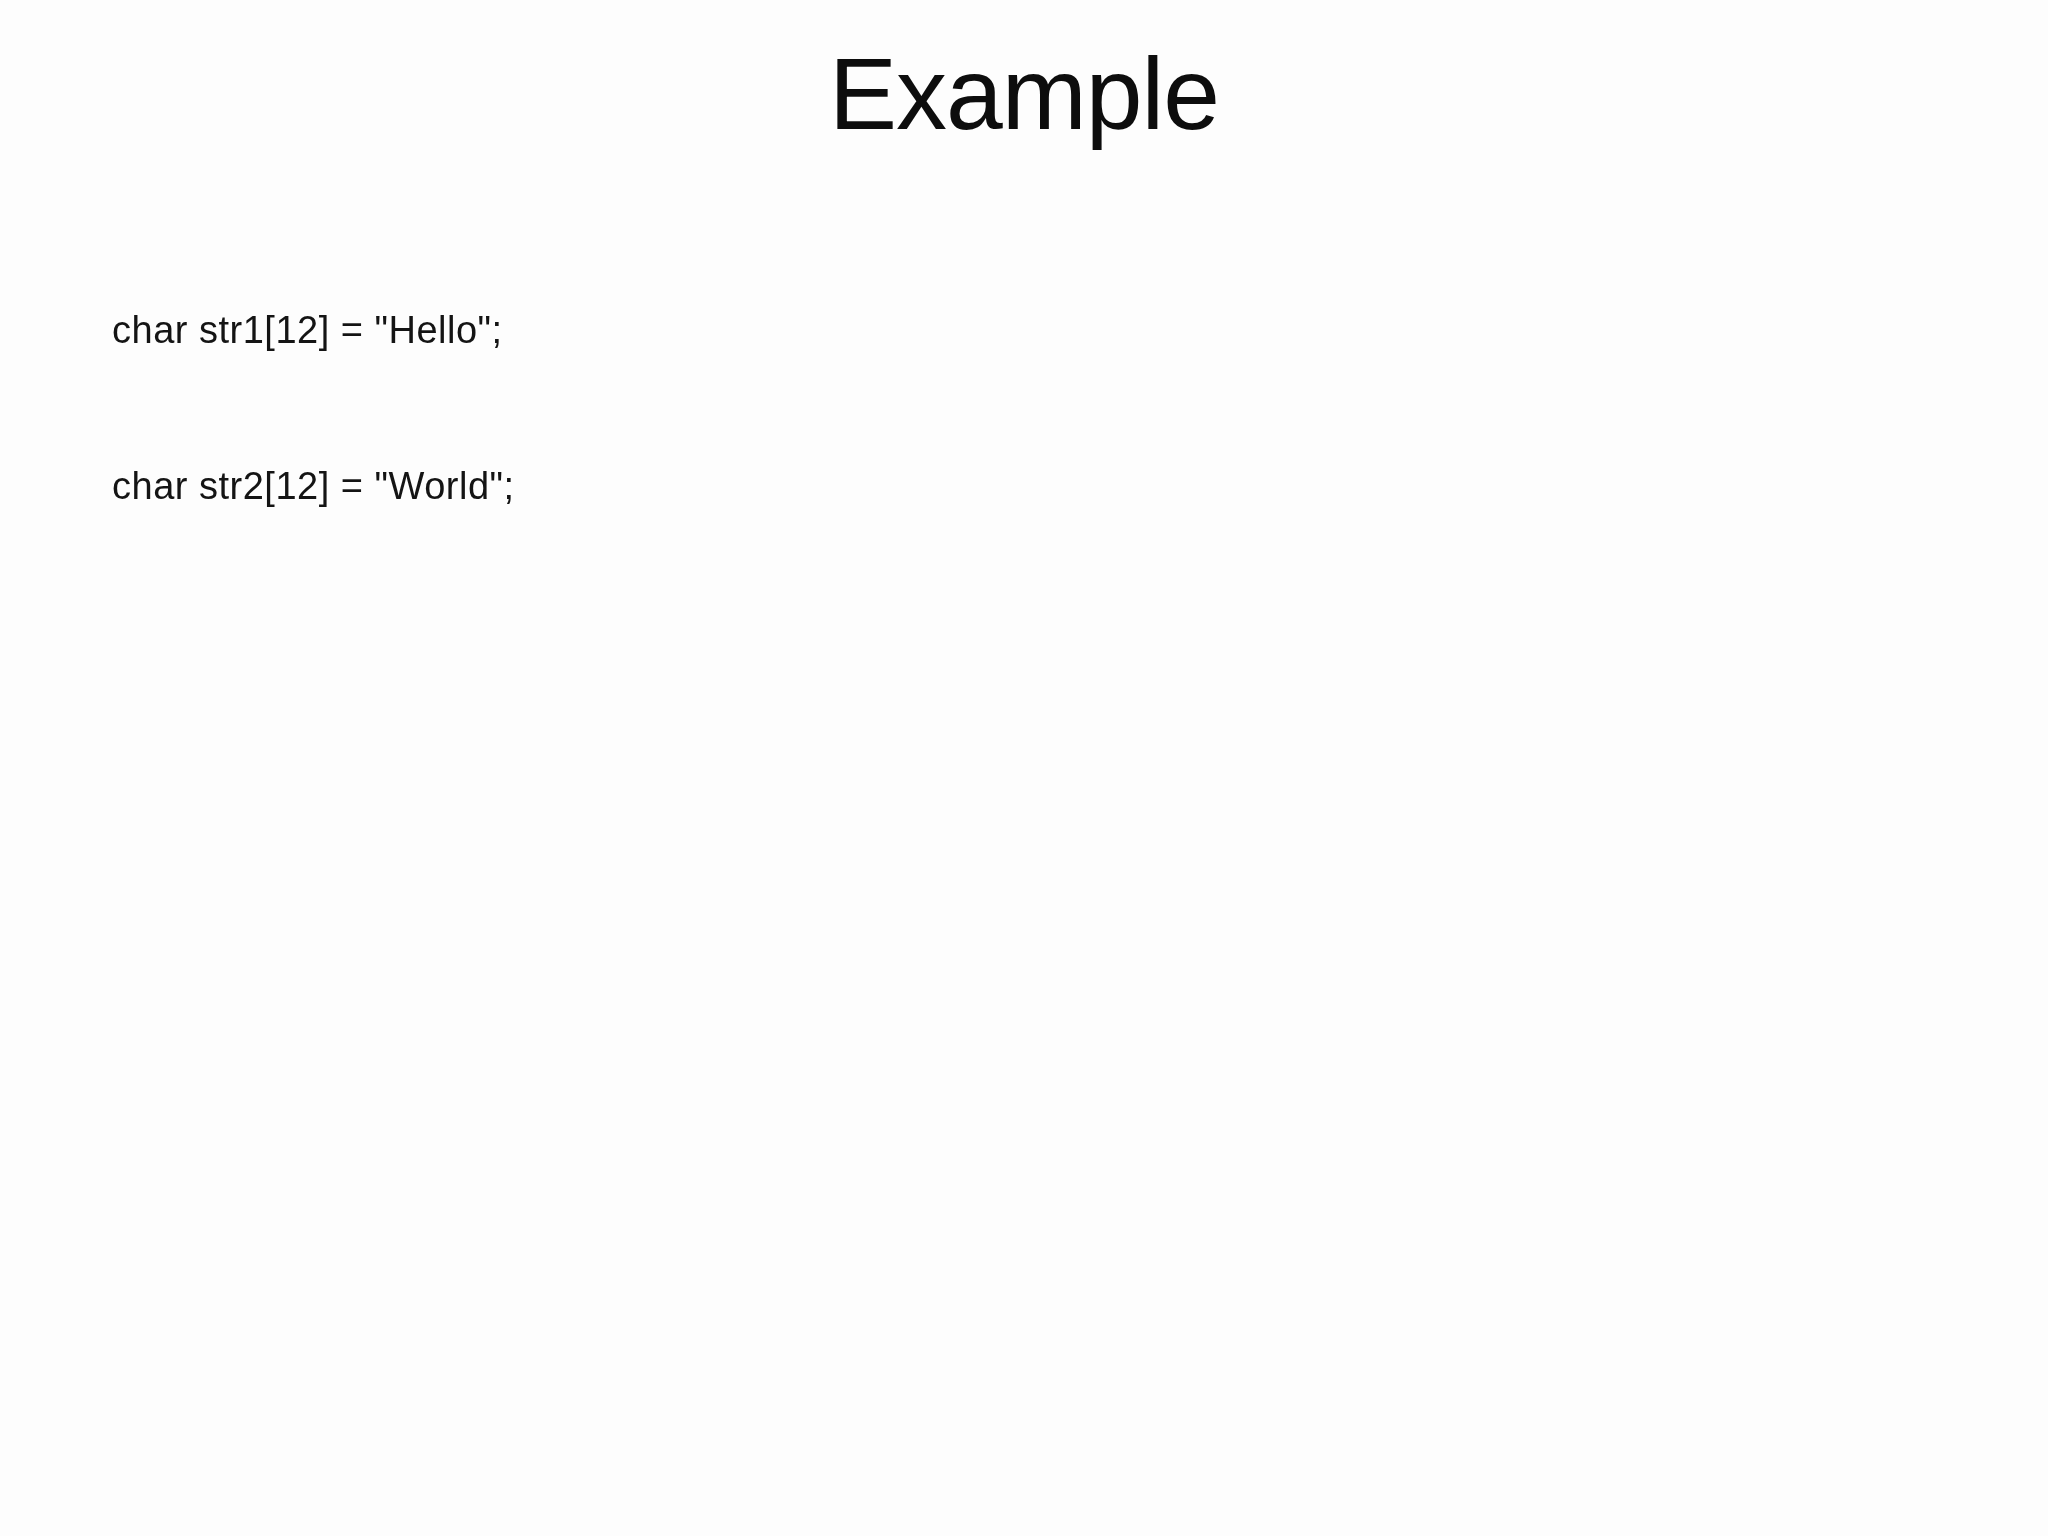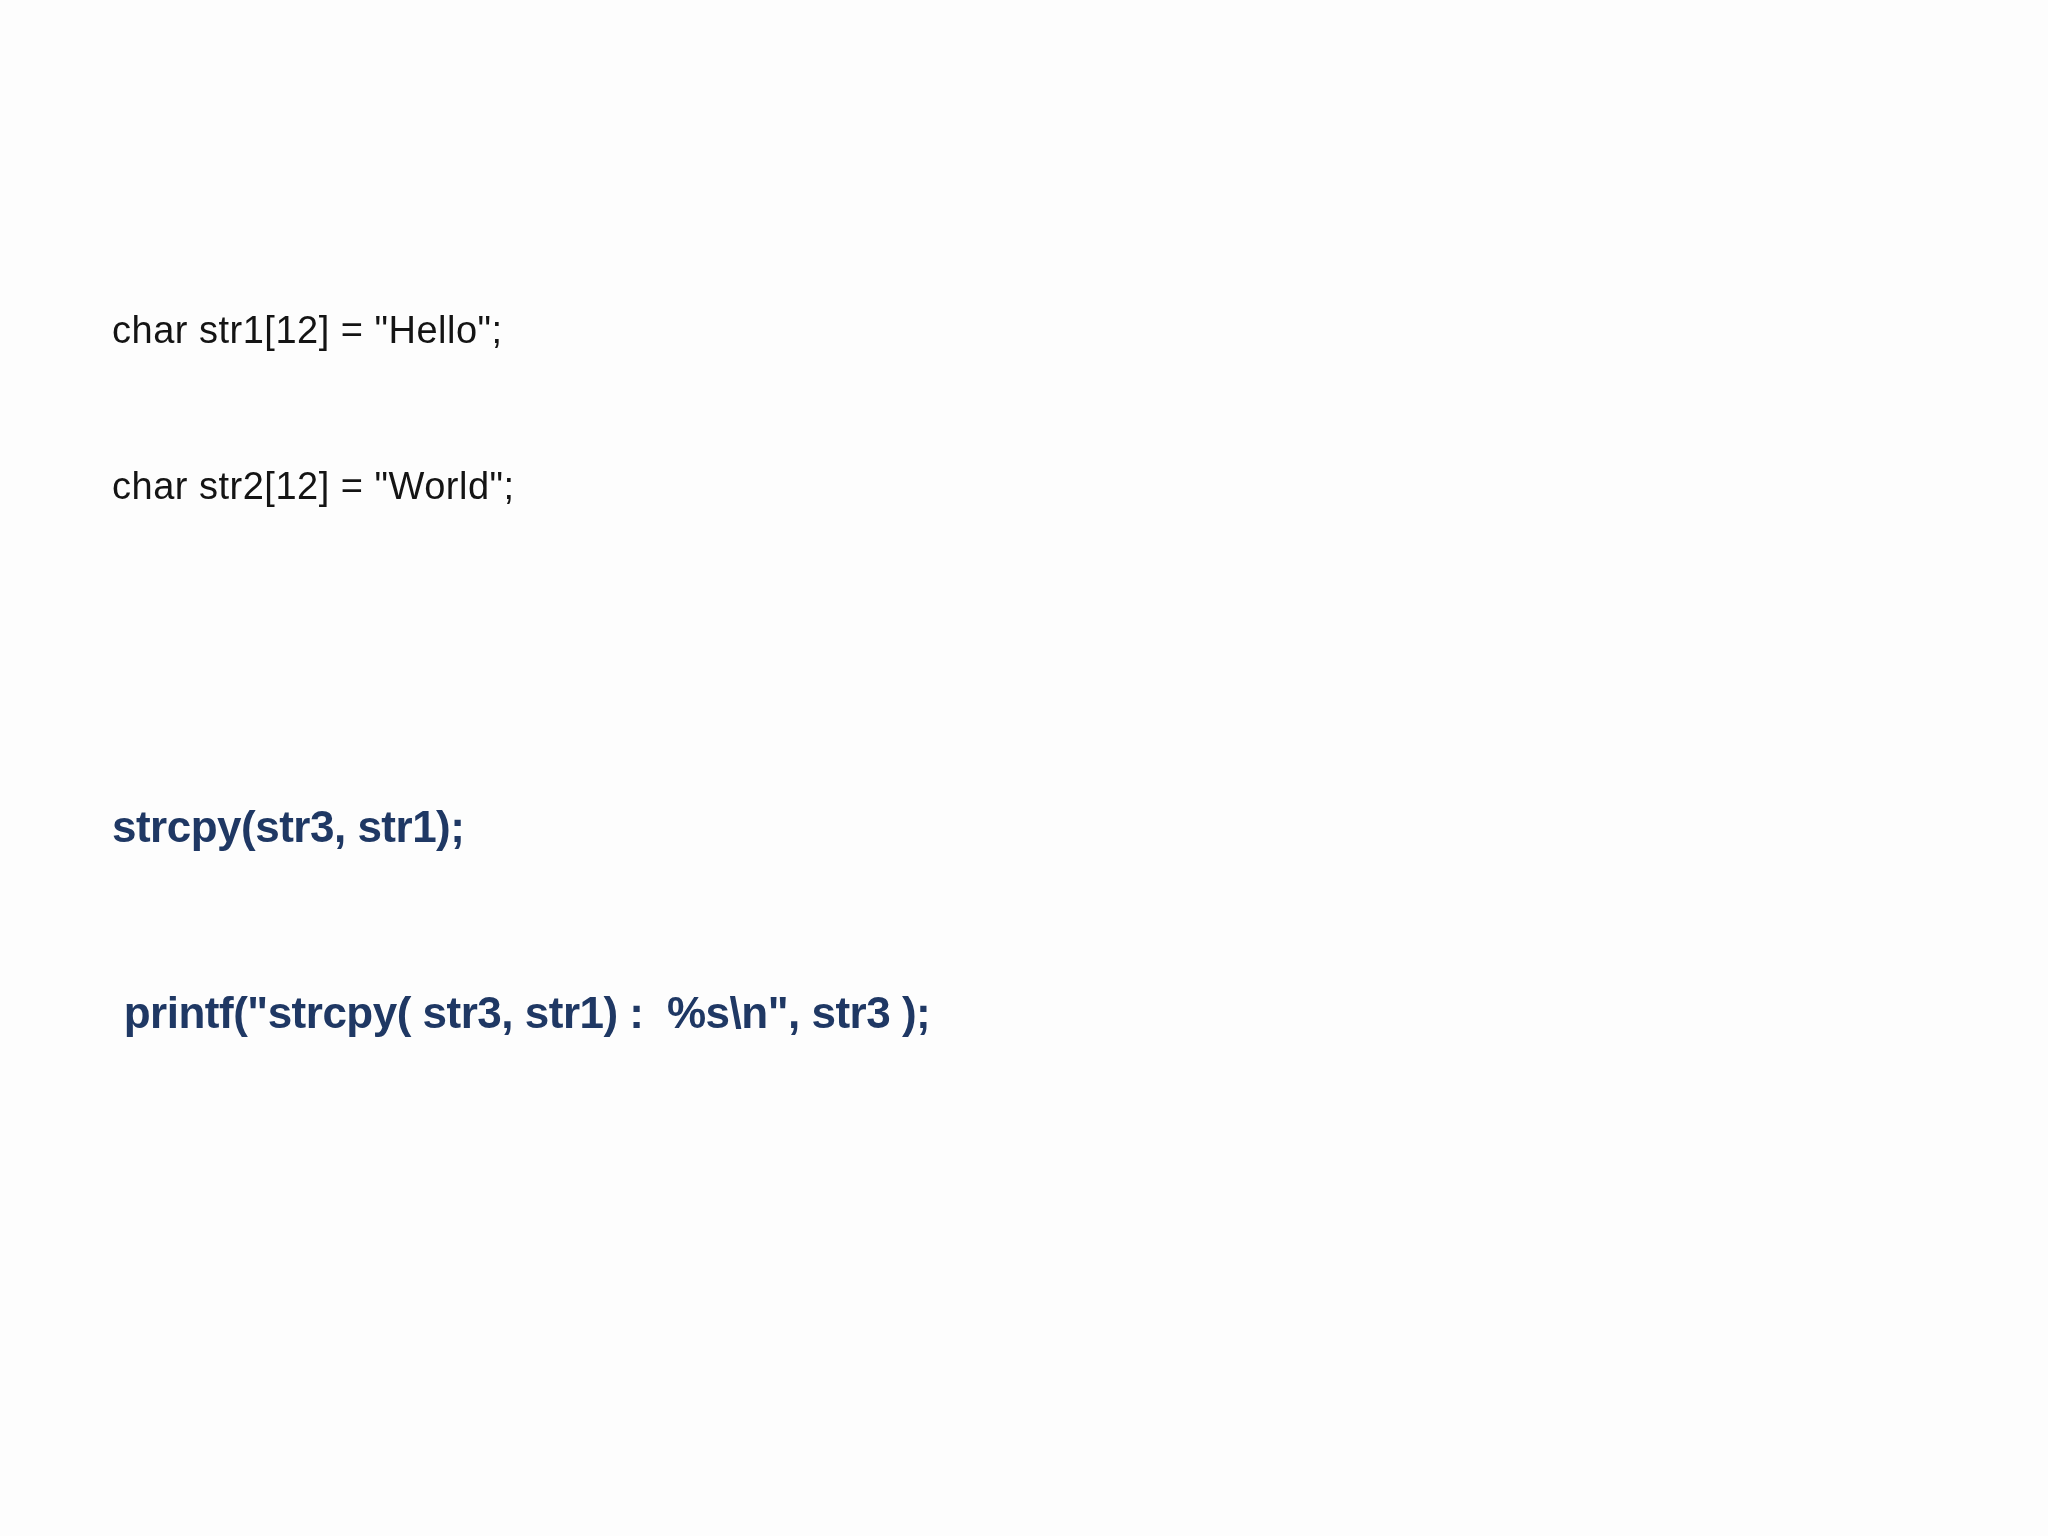--- a/index.html
+++ b/index.html
@@ -51,27 +51,24 @@
   }
   .code-block.navy { color: var(--navy, #1f3864); }
   .mb-lg { margin-bottom: 68px; }
   .code-line { white-space: pre; }
 </style>
 </head>
 <body>
 
 <div class="slide">
 
+  <div class="slide-title">Example</div>
 
   <div class="code-area">
 
     <div class="code-block plain">
       <div class="code-line">char str1[12] = "Hello";</div>
       <div class="code-line">char str2[12] = "World";</div>
     </div>
 
-    <div class="code-block bold navy mb-lg">
-      <div class="code-line">strcpy(str3, str1);</div>
-      <div class="code-line"> printf("strcpy( str3, str1) :  %s\n", str3 );</div>
-    </div>
 
   </div>
 </div>
 
 </body></html>

